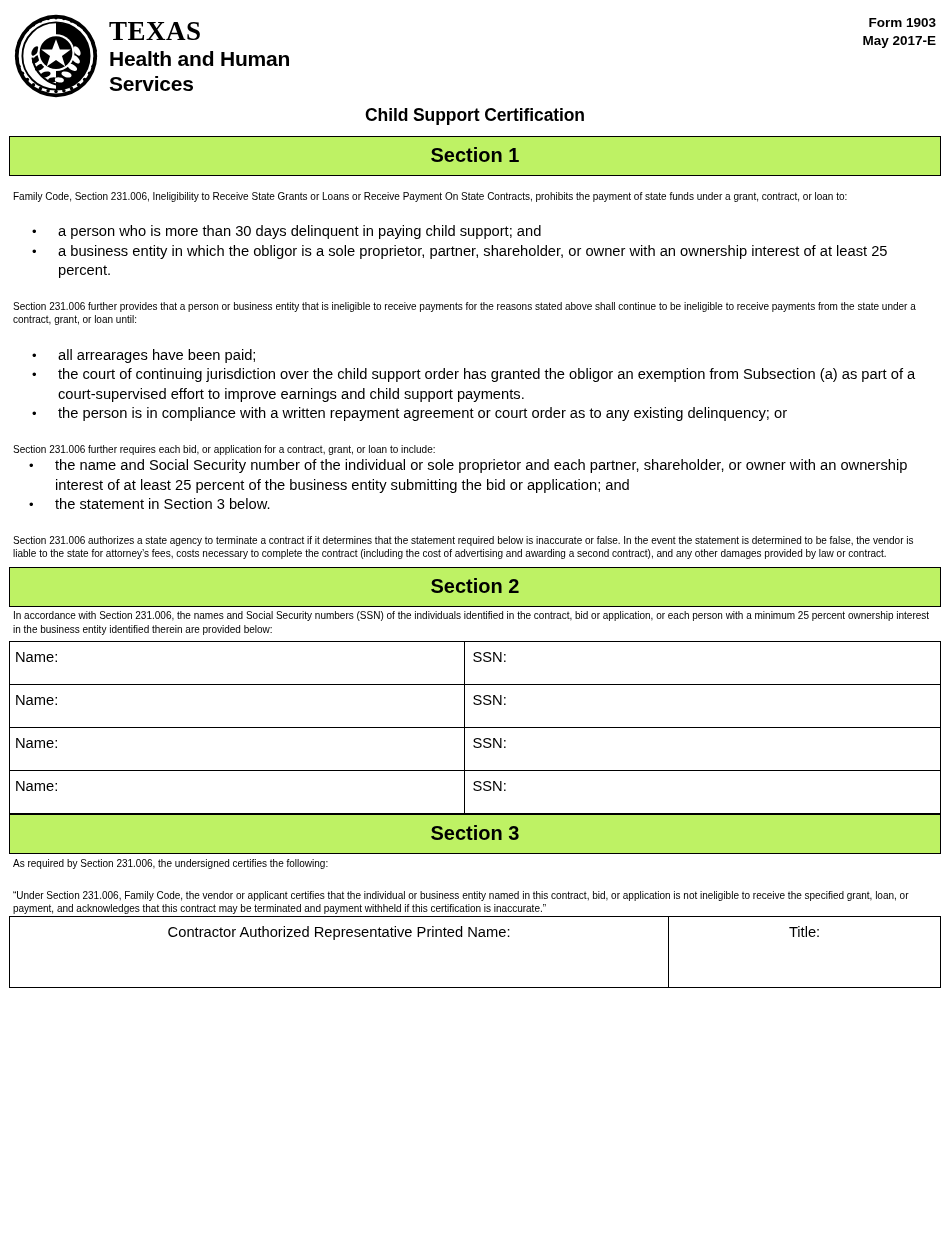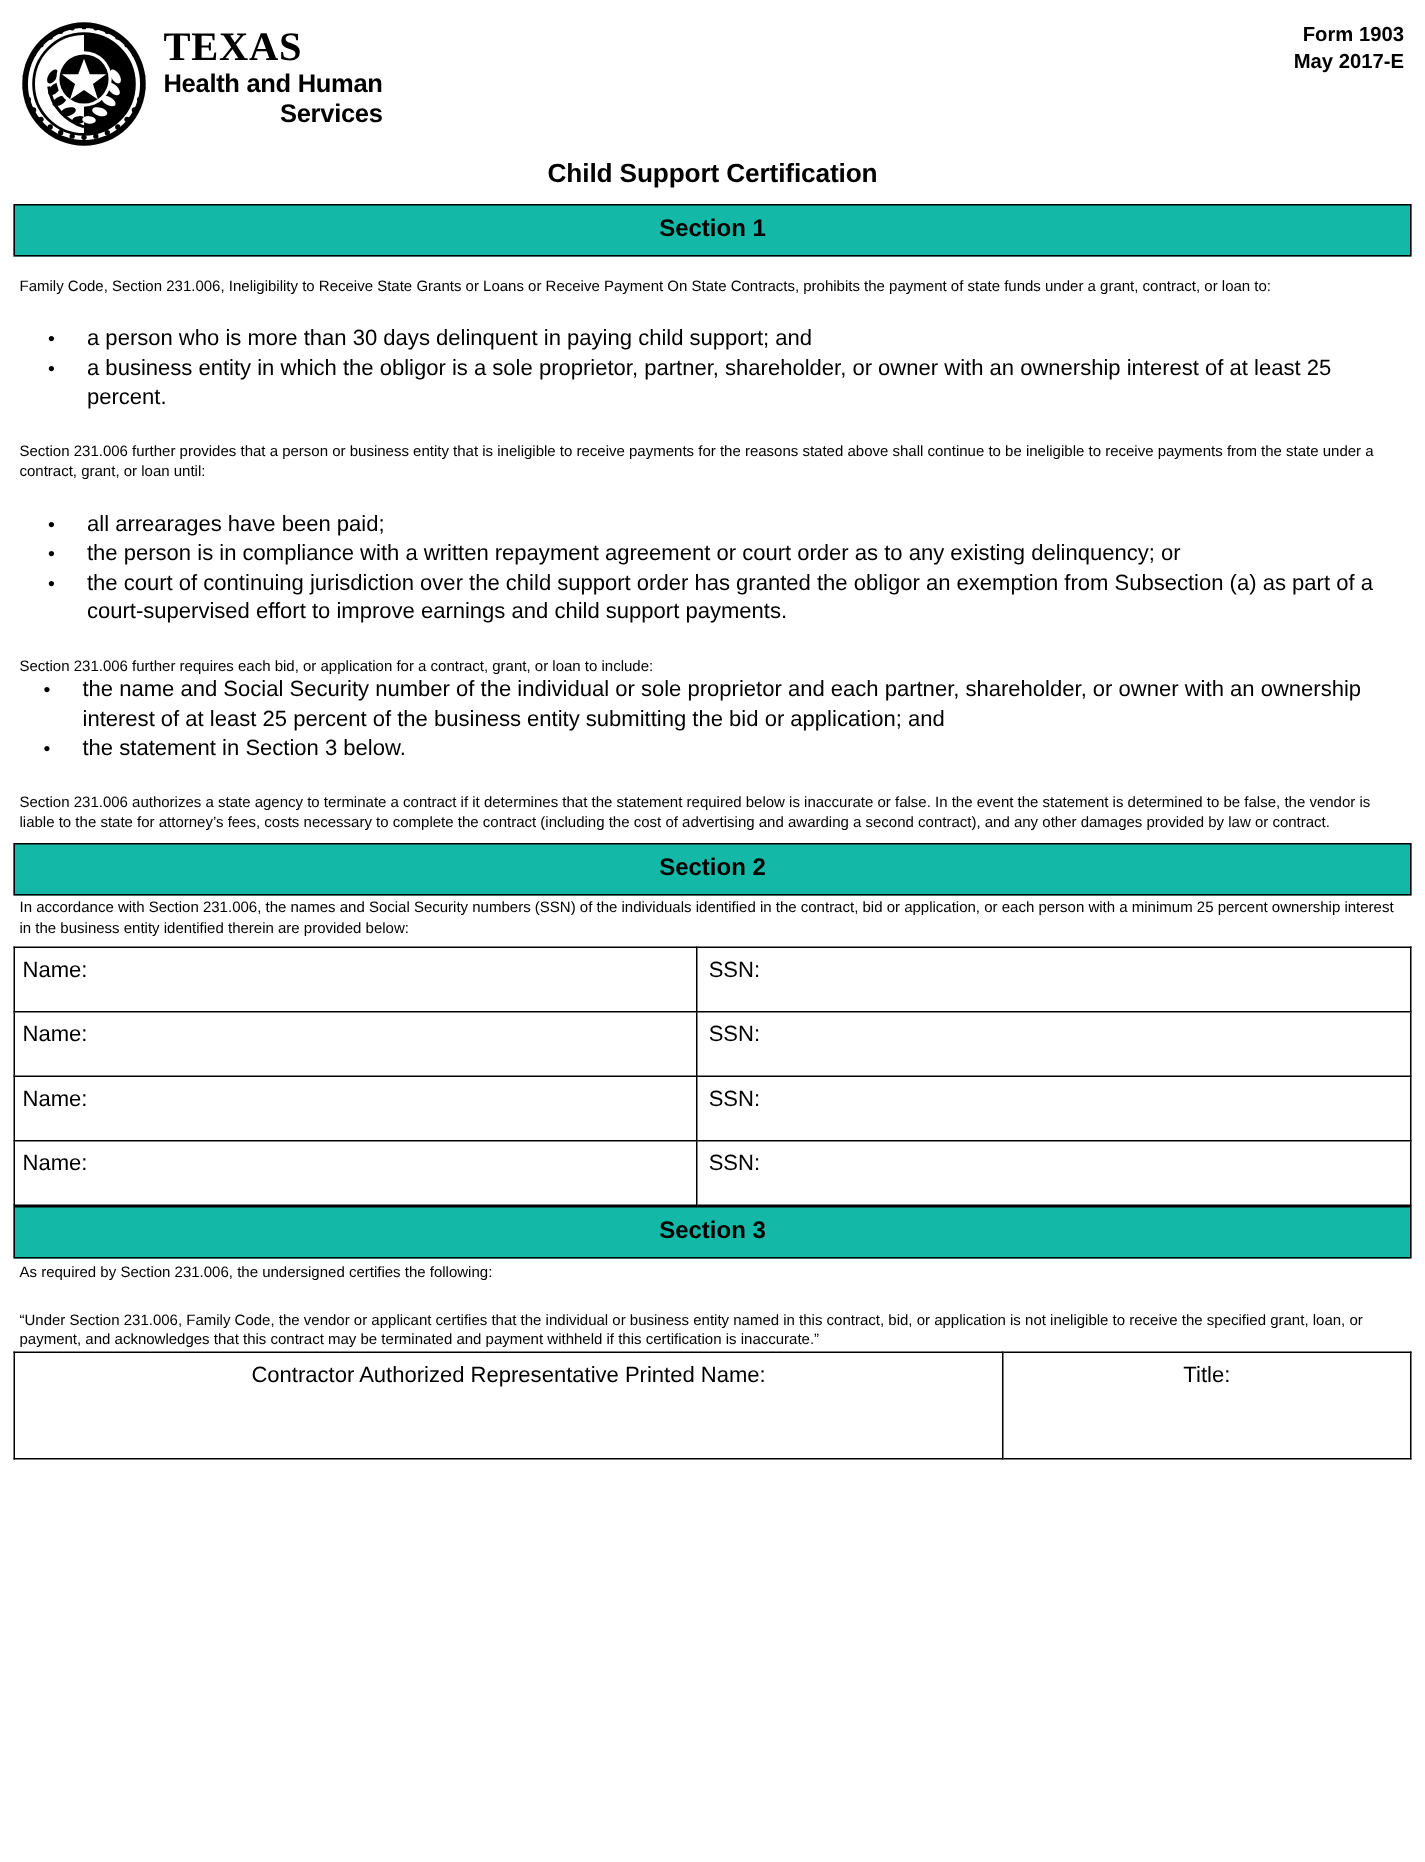--- a/index.html
+++ b/index.html
@@ -47,25 +47,24 @@
   }
   .brand-texas {
     font-family: "Liberation Serif", serif;
     font-size: 27px;
     font-weight: 700;
     letter-spacing: 0.5px;
     line-height: 1.02;
   }
   .brand-sub {
     font-family: "Liberation Sans", sans-serif;
-    font-size: 17px;
+    font-size: 21px;
     font-weight: 700;
     line-height: 1.22;
     letter-spacing: -0.2px;
-    text-align: right;
   }
   .form-meta {
     position: absolute;
     right: 5px;
     top: 14px;
     text-align: right;
     line-height: 1.3;
   }
   .form-no {
     font-size: 13.5px;
@@ -81,23 +80,23 @@
     text-align: center;
     font-size: 17.5px;
     font-weight: 700;
     margin: 0 0 10px 0;
     letter-spacing: -0.1px;
   }
 
   
   .section-band {
     border: 1.6px solid #000;
-    background: #14b8a6;
+    background: #bef264;
     text-align: center;
-    font-size: 16px;
+    font-size: 20px;
     font-weight: 700;
     padding: 7px 0 8px 0;
     box-sizing: border-box;
   }
 
   
   .body-text {
     font-size: 10px;
     line-height: 1.33;
     margin: 0;
@@ -261,22 +260,22 @@
     <div class="gap-lg"></div>
     <ul class="bullets">
       <li>a person who is more than 30 days delinquent in paying child support; and</li>
       <li>a business entity in which the obligor is a sole proprietor, partner, shareholder, or owner with an ownership interest of at least 25 percent.</li>
     </ul>
     <div class="gap-lg"></div>
     <p class="body-text para">Section 231.006 further provides that a person or business entity that is ineligible to receive payments for the reasons stated above shall continue to be ineligible to receive payments from the state under a contract, grant, or loan until:</p>
     <div class="gap-lg"></div>
     <ul class="bullets">
       <li>all arrearages have been paid;</li>
+      <li>the court of continuing jurisdiction over the child support order has granted the obligor an exemption from Subsection (a) as part of a court-supervised effort to improve earnings and child support payments.</li>
       <li>the person is in compliance with a written repayment agreement or court order as to any existing delinquency; or</li>
-      <li>the court of continuing jurisdiction over the child support order has granted the obligor an exemption from Subsection (a) as part of a court-supervised effort to improve earnings and child support payments.</li>
     </ul>
     <div class="gap-lg"></div>
     <p class="body-text para">Section 231.006 further requires each bid, or application for a contract, grant, or loan to include:</p>
     <ul class="bullets tight">
       <li>the name and Social Security number of the individual or sole proprietor and each partner, shareholder, or owner with an ownership interest of at least 25 percent of the business entity submitting the bid or application; and</li>
       <li>the statement in Section 3 below.</li>
     </ul>
     <div class="gap-lg"></div>
     <p class="body-text para">Section 231.006 authorizes a state agency to terminate a contract if it determines that the statement required below is inaccurate or false. In the event the statement is determined to be false, the vendor is liable to the state for attorney’s fees, costs necessary to complete the contract (including the cost of advertising and awarding a second contract), and any other damages provided by law or contract.</p>
     <div class="gap-sm"></div>

